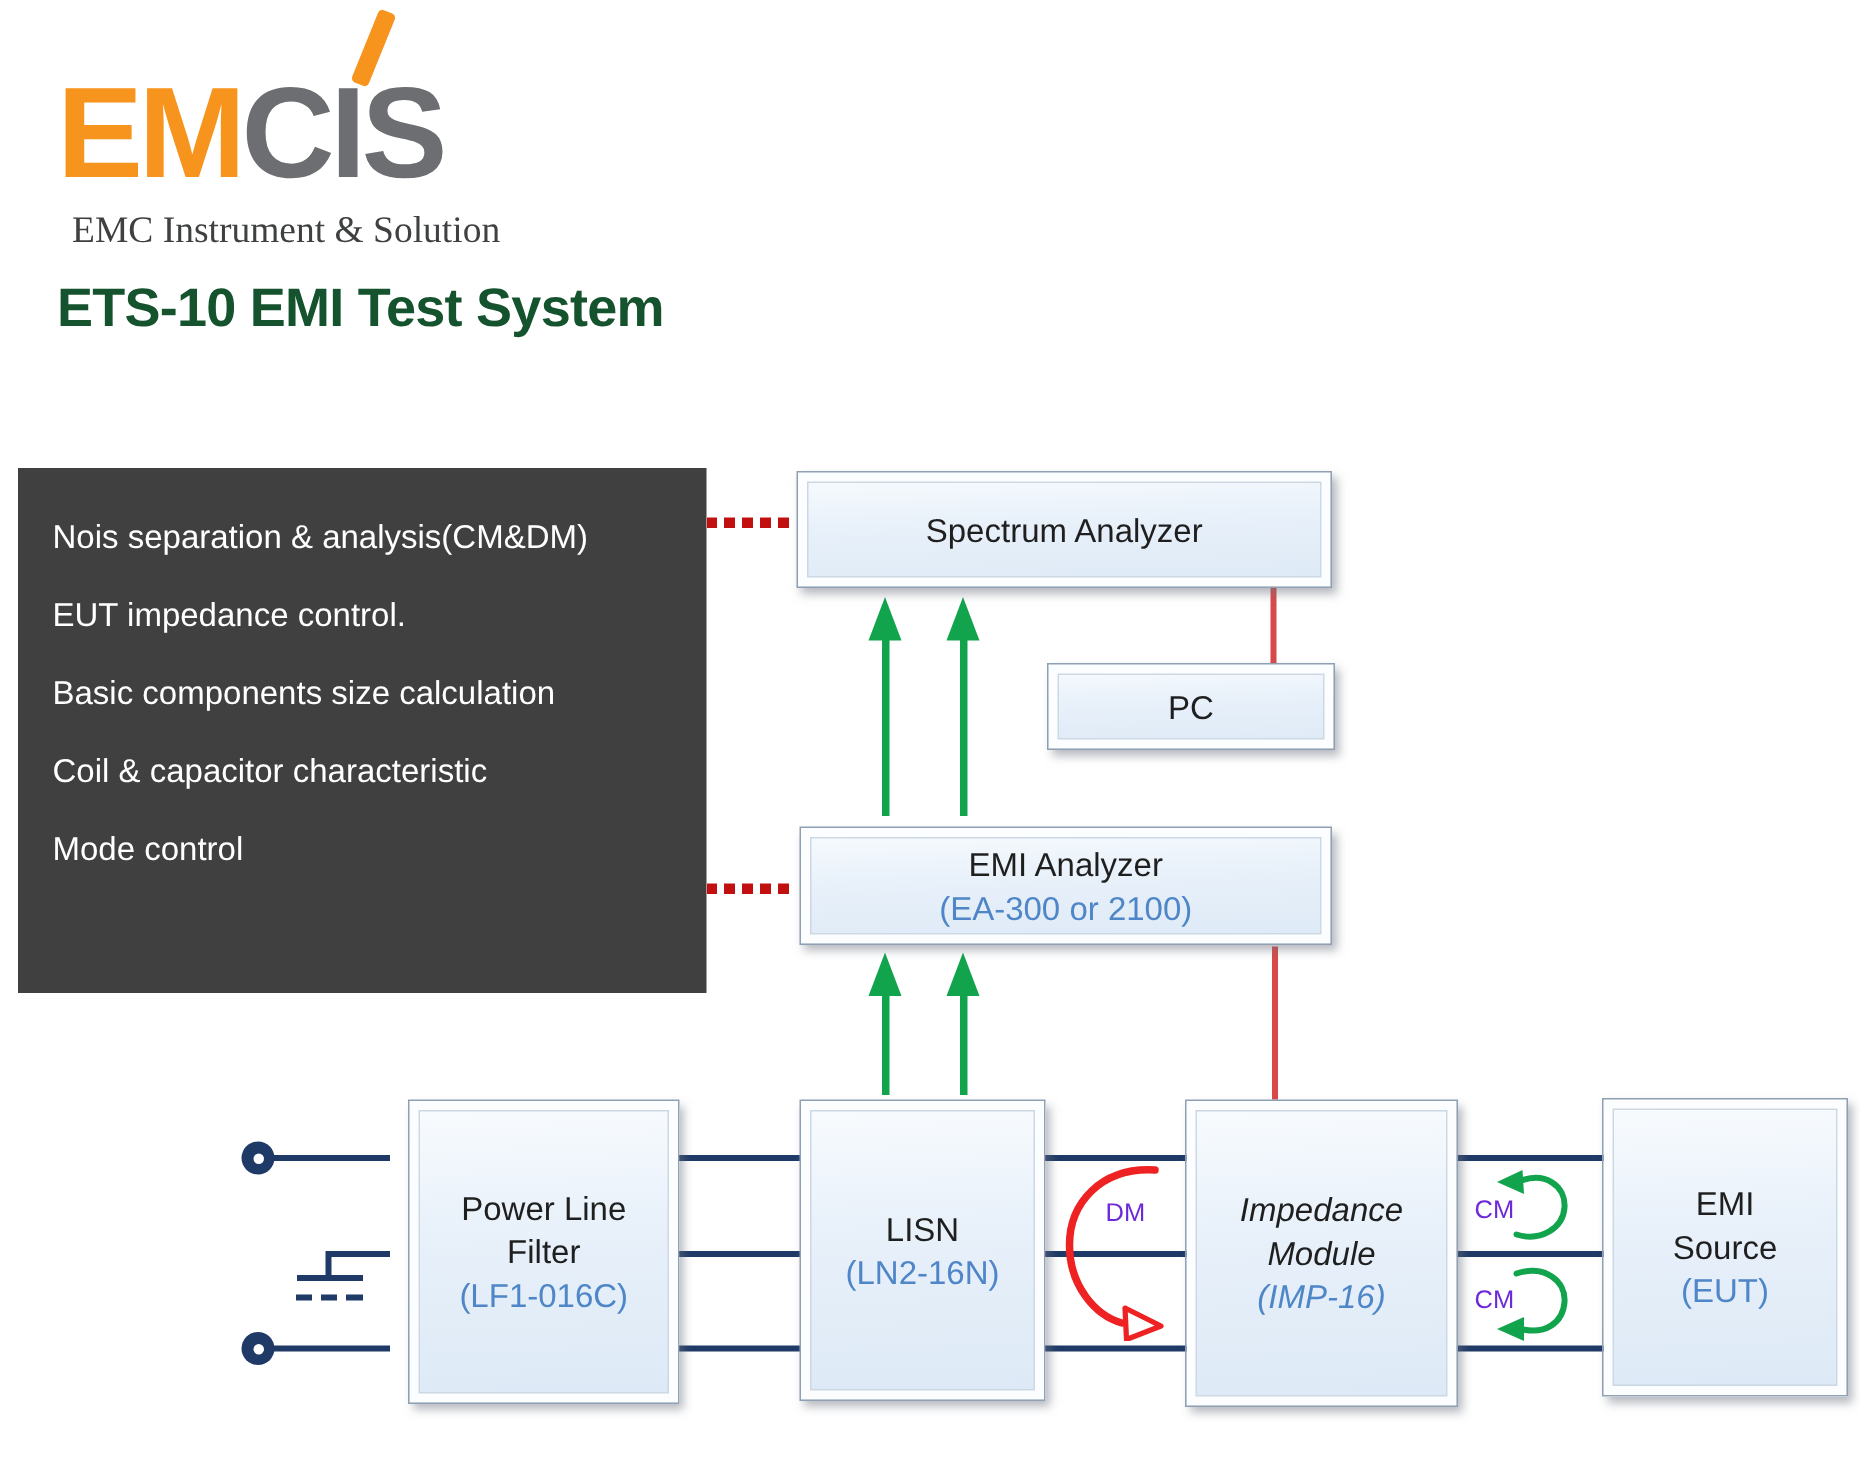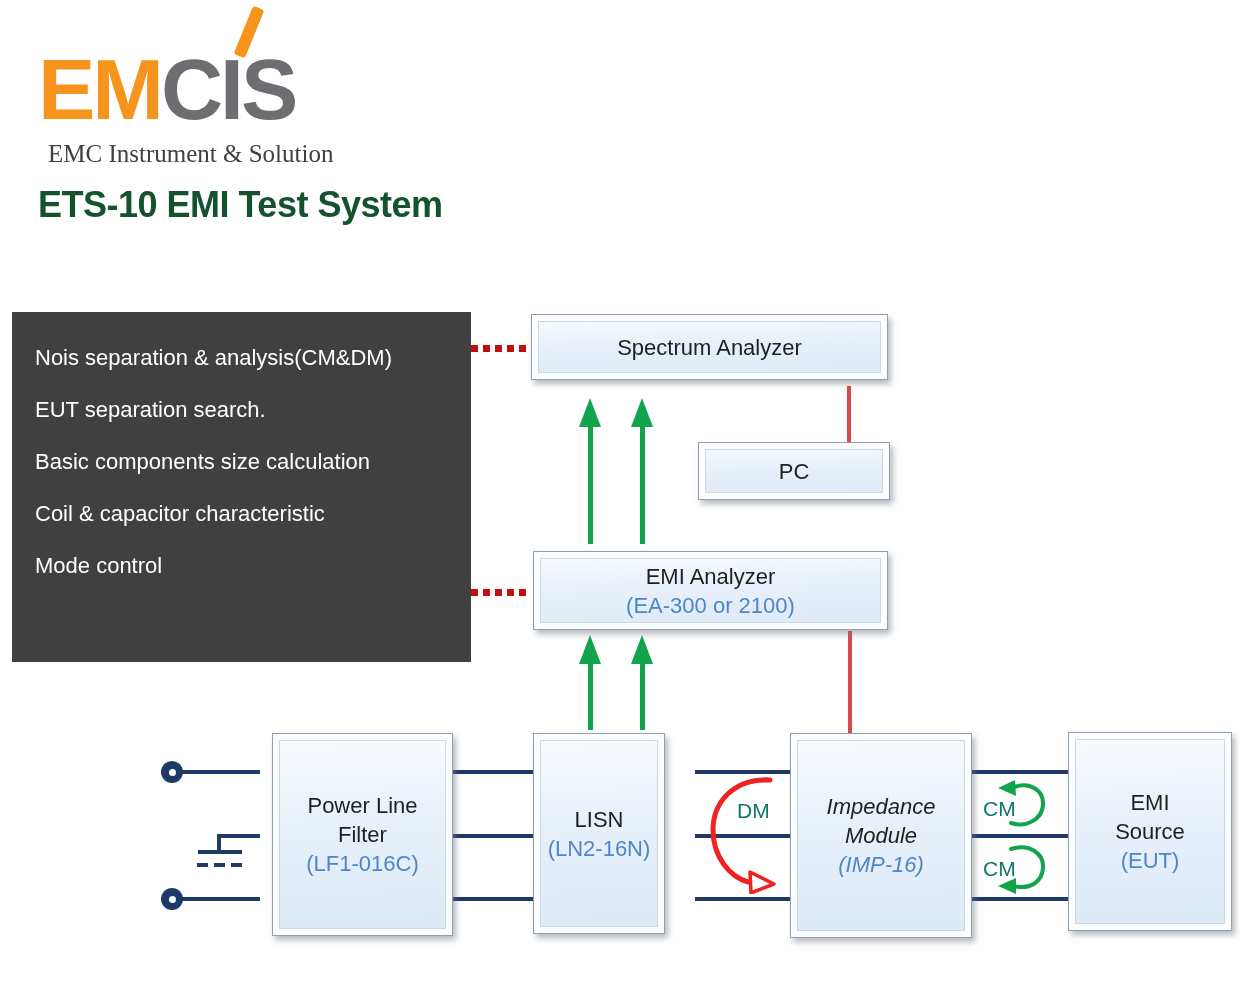--- a/index.html
+++ b/index.html
@@ -47,39 +47,39 @@
   .rline{position:absolute;width:4px;background:#D84A4A;}
   .rdots{position:absolute;height:7px;
          background:repeating-linear-gradient(90deg,#C21010 0 7px,transparent 7px 12px);}
 
   
   .gshaft{position:absolute;width:5px;background:#12A44D;}
   .ghead{position:absolute;width:0;height:0;border-left:11px solid transparent;
          border-right:11px solid transparent;border-bottom:29px solid #12A44D;}
 
   
-  .ann-label{position:absolute;font-size:21px;color:#0f766e;}
+  .ann-label{position:absolute;font-size:17px;color:#6d28d9;}
   .arrow-svg{position:absolute;}
 </style>
 </head>
 <body>
 
 <div class="canvas">
 
   <div class="logo-accent"></div>
   <div class="logo-text"><span class="logo-em">EM</span><span class="logo-cis">CIS</span></div>
   <div class="logo-tagline">EMC Instrument &amp; Solution</div>
 
   <div class="title">
     <div>ETS-10 EMI Test System</div>
   </div>
 
   <div class="features">
     <div class="feature-item">Nois separation &amp; analysis(CM&amp;DM)</div>
-    <div class="feature-item">EUT separation search.</div>
+    <div class="feature-item">EUT impedance control.</div>
     <div class="feature-item">Basic components size calculation</div>
     <div class="feature-item">Coil &amp; capacitor characteristic</div>
     <div class="feature-item">Mode control</div>
   </div>
 
   <div class="wire" style="left:172px;top:770px;width:88px;"></div>
   <div class="wire" style="left:435px;top:770px;width:100px;"></div>
   <div class="wire" style="left:695px;top:770px;width:97px;"></div>
   <div class="wire" style="left:970px;top:770px;width:100px;"></div>
 
@@ -126,40 +126,40 @@
     <path d="M 18 1 L 1 9 L 19 17 Z" fill="#12A44D"></path>
   </svg>
   <div class="ann-label" style="left:983px;top:797px;">CM</div>
 
   <svg class="arrow-svg" style="left:997px;top:841px;" width="50" height="53" viewBox="0 0 50 53">
     <path d="M 14 8 C 33 2 47 13 46 27 C 45 41 33 49 17 45" fill="none" stroke="#12A44D" stroke-width="4" stroke-linecap="round"></path>
     <path d="M 19 37 L 1 45 L 19 53 Z" fill="#12A44D"></path>
   </svg>
   <div class="ann-label" style="left:983px;top:857px;">CM</div>
 
-  <div class="bevel-box" style="left:531px;top:314px;width:357px;height:66px;">
+  <div class="bevel-box" style="left:531px;top:314px;width:357px;height:78px;">
     <div class="box-label">Spectrum Analyzer</div>
   </div>
 
   <div class="bevel-box" style="left:698px;top:442px;width:192px;height:58px;">
     <div class="box-label">PC</div>
   </div>
 
   <div class="bevel-box" style="left:533px;top:551px;width:355px;height:79px;">
     <div class="box-label">EMI Analyzer</div>
     <div class="box-model">(EA-300 or 2100)</div>
   </div>
 
   <div class="bevel-box" style="left:256px;top:733px;width:181px;height:203px;margin-left:16px;">
     <div class="box-label">Power Line</div>
     <div class="box-label">Filter</div>
     <div class="box-model">(LF1-016C)</div>
   </div>
 
-  <div class="bevel-box" style="left:533px;top:733px;width:132px;height:201px;">
+  <div class="bevel-box" style="left:533px;top:733px;width:164px;height:201px;">
     <div class="box-label">LISN</div>
     <div class="box-model">(LN2-16N)</div>
   </div>
 
   <div class="bevel-box" style="left:790px;top:733px;width:182px;height:205px;font-style:italic;">
     <div class="box-label">Impedance</div>
     <div class="box-label">Module</div>
     <div class="box-model">(IMP-16)</div>
   </div>
 

